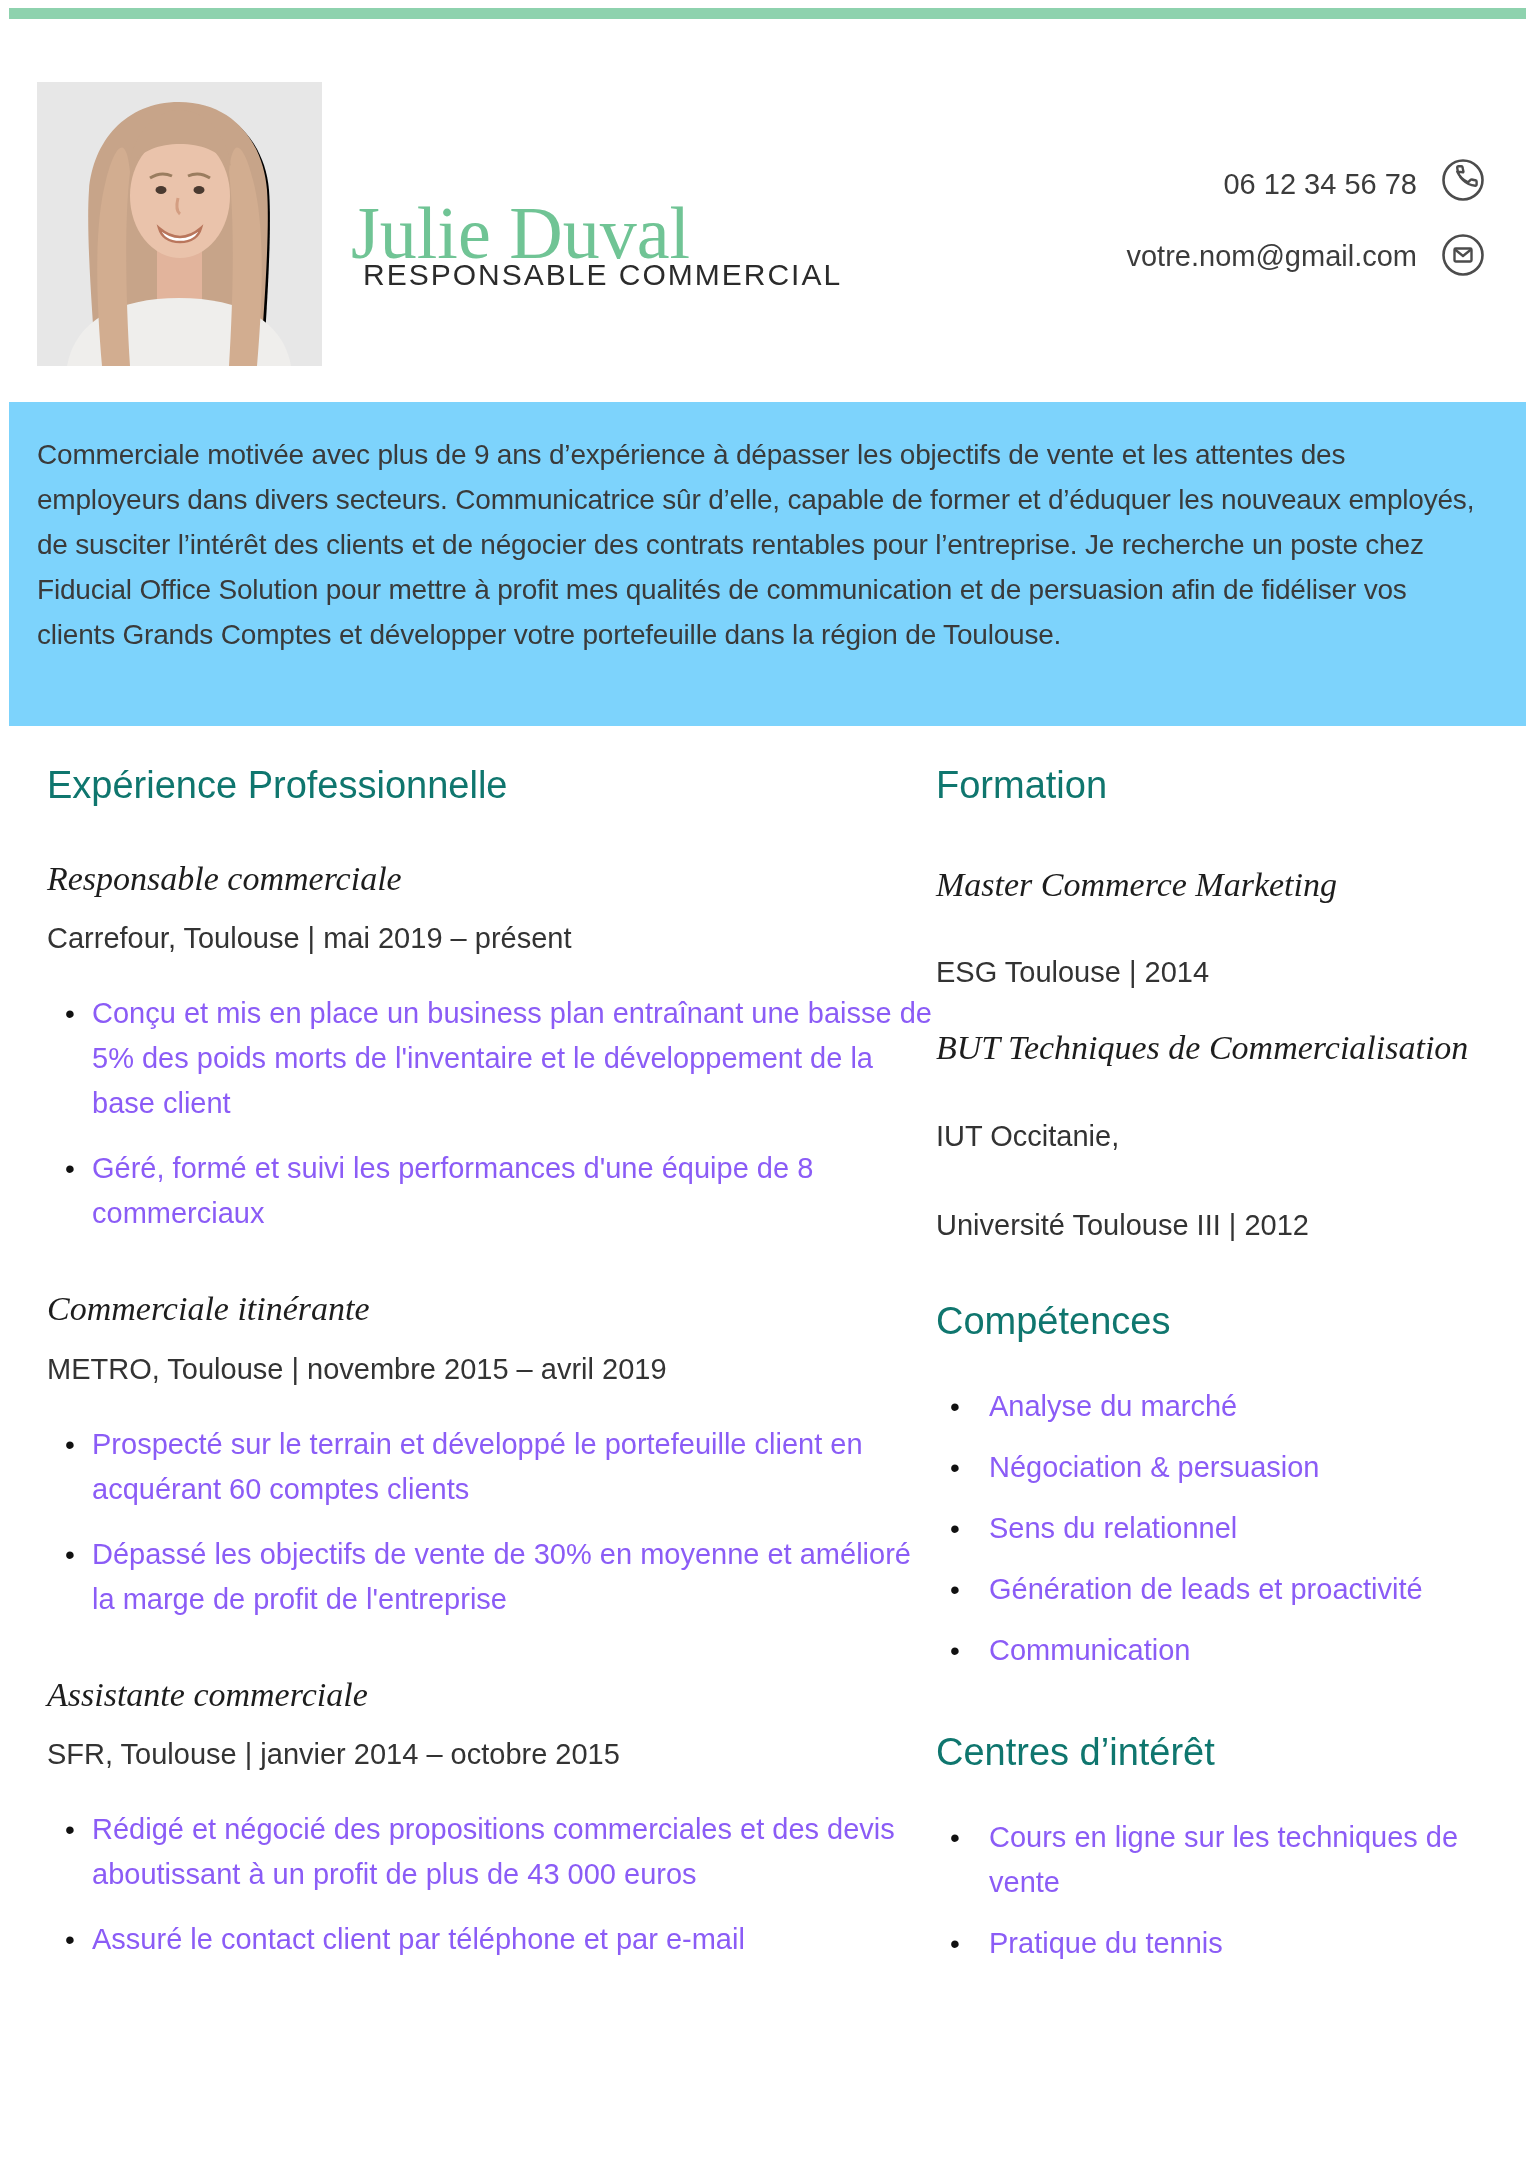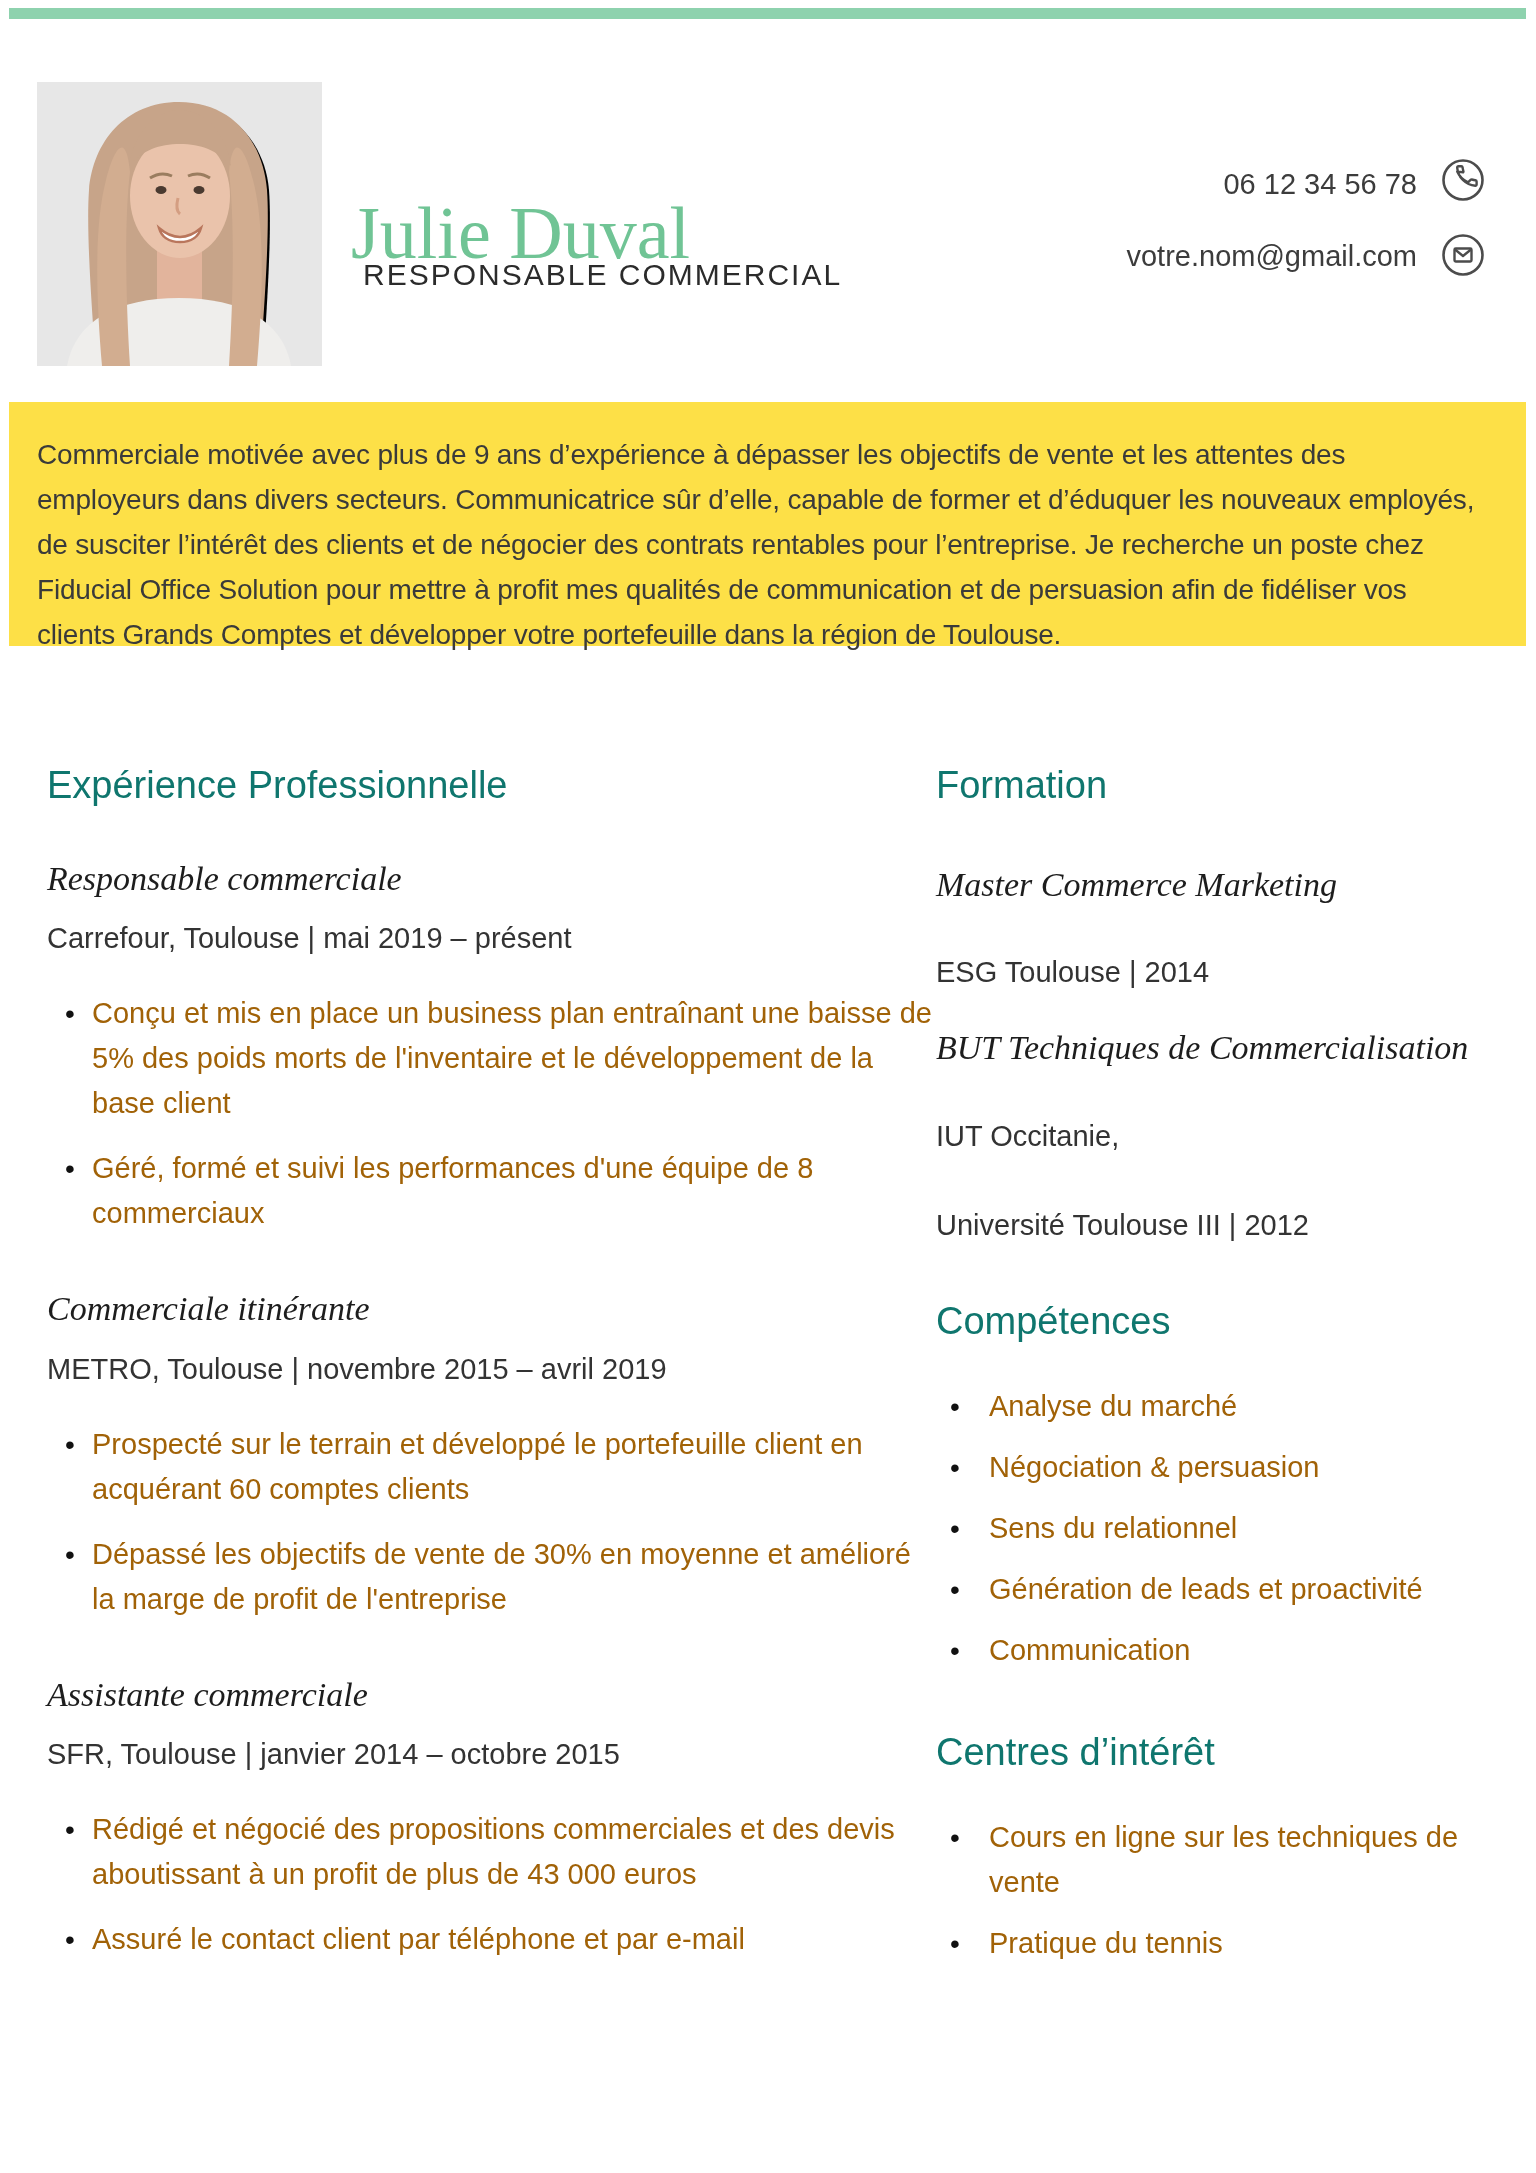--- a/index.html
+++ b/index.html
@@ -22,22 +22,22 @@
   }
   .contact-line{position:absolute;right:119px;text-align:right;font-size:29px;color:#3c3c3c;white-space:nowrap;}
   .contact-phone{top:168px;}
   .contact-email{top:240px;}
   .circle-icon{position:absolute;left:1441px;width:44px;height:44px;}
   .icon-phone{top:158px;}
   .icon-mail{top:233px;}
 
   
   .summary-box{
-    position:absolute;left:9px;top:402px;width:1517px;height:244px;
-    background:#fde047;box-sizing:border-box;padding:30px 46px 0 28px;
+    position:absolute;left:9px;top:402px;width:1517px;height:324px;
+    background:#7dd3fc;box-sizing:border-box;padding:30px 46px 0 28px;
   }
   .summary-box p{
     margin:0;font-size:28px;line-height:45px;letter-spacing:-0.2px;color:#3a3a3a;
   }
 
   
   .col{position:absolute;top:760px;}
   .col-left{left:47px;width:890px;}
   .col-right{left:936px;width:540px;}
 
@@ -54,21 +54,21 @@
     font-size:34px;line-height:1.25;color:#1d1d1d;margin:0;
   }
   .job-meta,.edu-meta{font-size:29px;line-height:45px;color:#333;margin-top:16px;}
   .edu-meta{margin-top:10px;}
   .edu{margin-top:58px;}
   .edu + .edu{margin-top:32px;}
   .edu-meta span{display:block;margin-top:44px;}
 
   ul.bullets{list-style:none;margin:30px 0 0 0;padding:0;}
   ul.bullets li{
-    position:relative;font-size:29px;line-height:45px;color:#a16207;
+    position:relative;font-size:29px;line-height:45px;color:#8b5cf6;
     padding-left:45px;margin-bottom:20px;
   }
   ul.bullets li::before{
     content:"\2022";position:absolute;left:18px;top:0;
     font-size:28px;line-height:45px;color:#111;
   }
   .col-right ul.bullets{margin-top:42px;}
   .col-right ul.bullets li{padding-left:53px;margin-bottom:16px;}
   .col-right ul.bullets li::before{left:14px;}
 </style>

